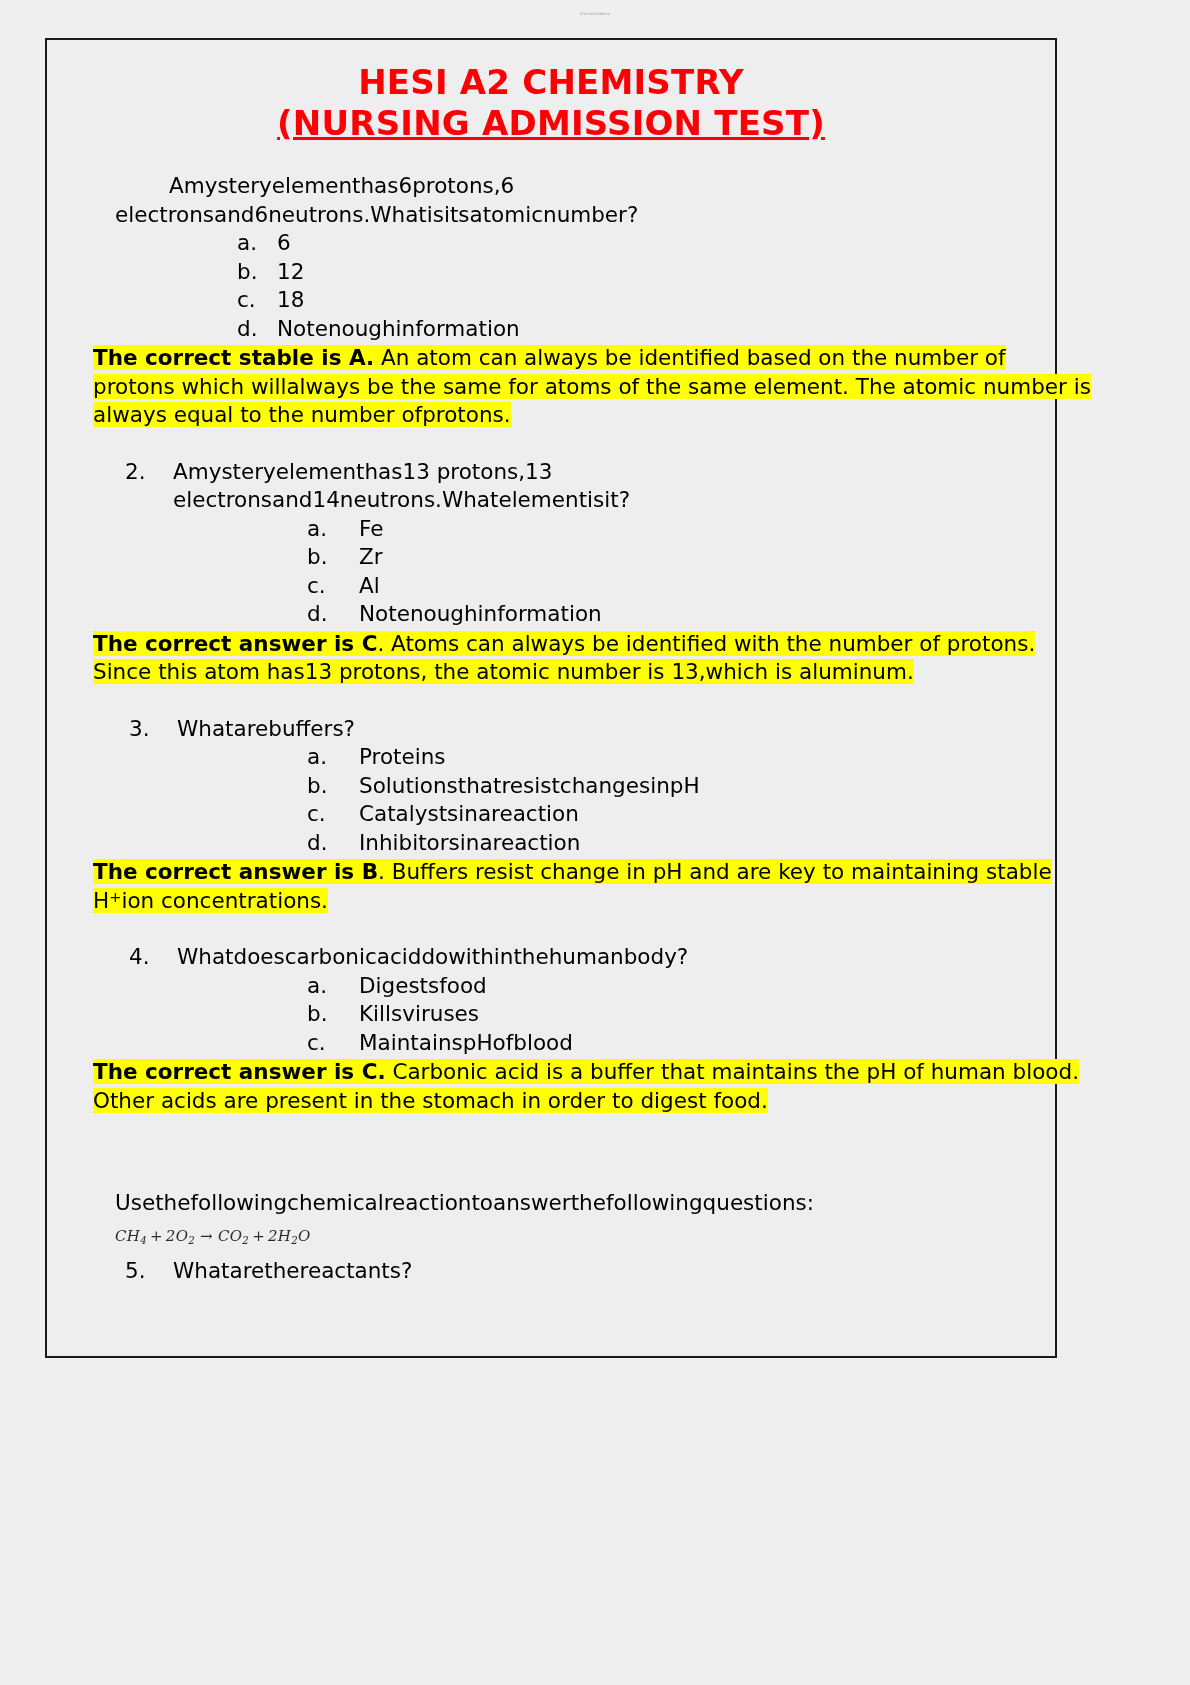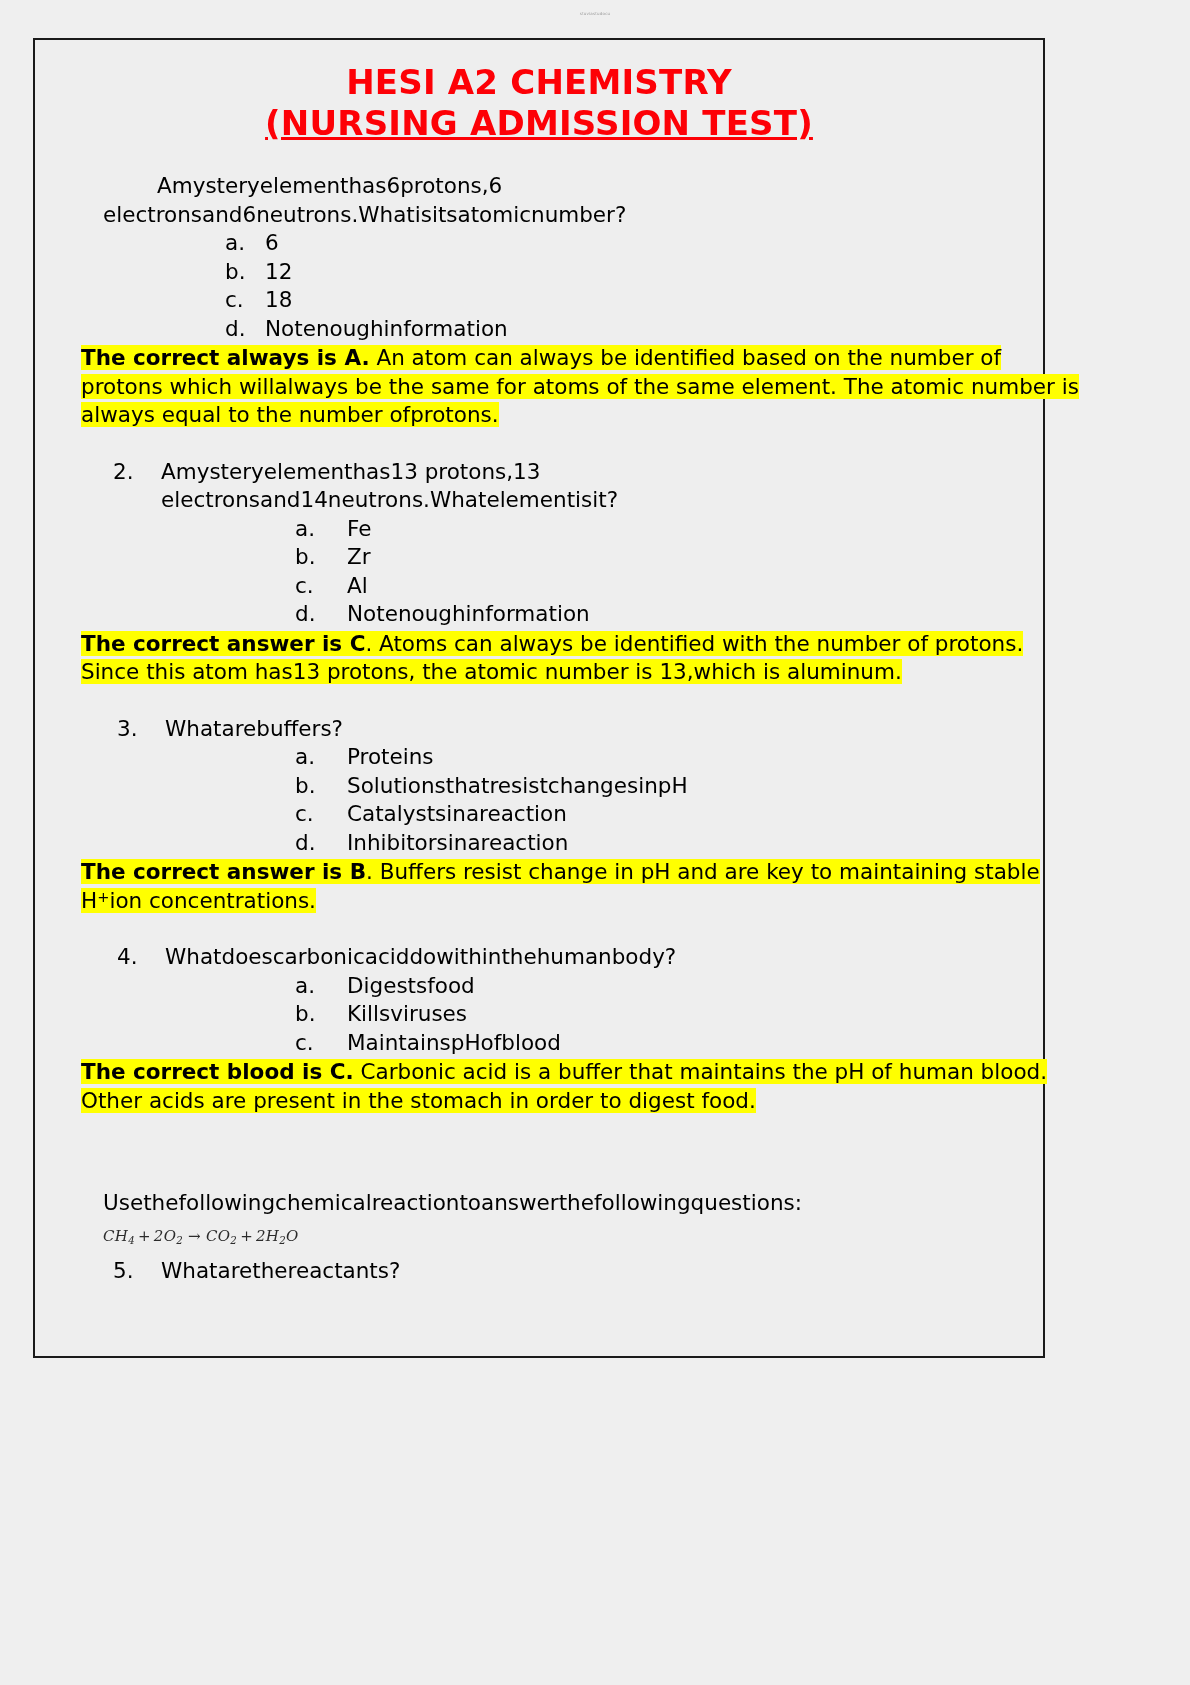--- a/index.html
+++ b/index.html
@@ -23,21 +23,21 @@
     width: 1190px;
     height: 28px;
     text-align: center;
     font-size: 4px;
     color: #9a9a9a;
     line-height: 28px;
     letter-spacing: 0.2px;
   }
   .page-sheet {
     position: absolute;
-    left: 33px;
+    left: 45px;
     top: 38px;
     width: 1012px;
     height: 1320px;
     background: #eeeeee;
     border: 2px solid #1a1a1a;
     box-sizing: border-box;
   }
   .sheet-inner {
     padding: 22px 34px 0 34px;
   }
@@ -162,21 +162,21 @@
             <span class="lbl">c.</span>
             <span class="txt">18</span>
           </li>
           <li class="opt">
             <span class="lbl">d.</span>
             <span class="txt">Notenoughinformation</span>
           </li>
         </ul>
         <div class="ans" style="margin-left:0;">
           <div style="width:1012px; margin-left:0; padding-left:12px; box-sizing:border-box;">
-            <span class="hl"><b>The correct always is A.</b><span> An atom can always be identified based on the number of protons which willalways be the same for atoms of the same element. The atomic number is always equal to the number ofprotons.</span></span>
+            <span class="hl"><b>The correct stable is A.</b><span> An atom can always be identified based on the number of protons which willalways be the same for atoms of the same element. The atomic number is always equal to the number ofprotons.</span></span>
           </div>
         </div>
       </div>
 
       <div class="spacer-sm"></div>
 
       <div>
         <div class="q-row" style="margin-left:44px;">
           <span class="q-num">2.</span>
           <span class="q-body">
@@ -258,21 +258,21 @@
             <span class="lbl">b.</span>
             <span class="txt">Killsviruses</span>
           </li>
           <li class="opt">
             <span class="lbl">c.</span>
             <span class="txt">MaintainspHofblood</span>
           </li>
         </ul>
         <div class="ans">
           <div style="width:1012px; padding-left:12px; box-sizing:border-box;">
-            <span class="hl"><b>The correct blood is C.</b><span> Carbonic acid is a buffer that maintains the pH of human blood. Other acids are present in the stomach in order to digest food.</span></span>
+            <span class="hl"><b>The correct answer is C.</b><span> Carbonic acid is a buffer that maintains the pH of human blood. Other acids are present in the stomach in order to digest food.</span></span>
           </div>
         </div>
       </div>
 
       <div class="spacer-lg"></div>
 
       <div>
         <div class="intro-line" style="margin-left:34px;">Usethefollowingchemicalreactiontoanswerthefollowingquestions:</div>
 
         <div class="equation" style="margin-left:34px;">

